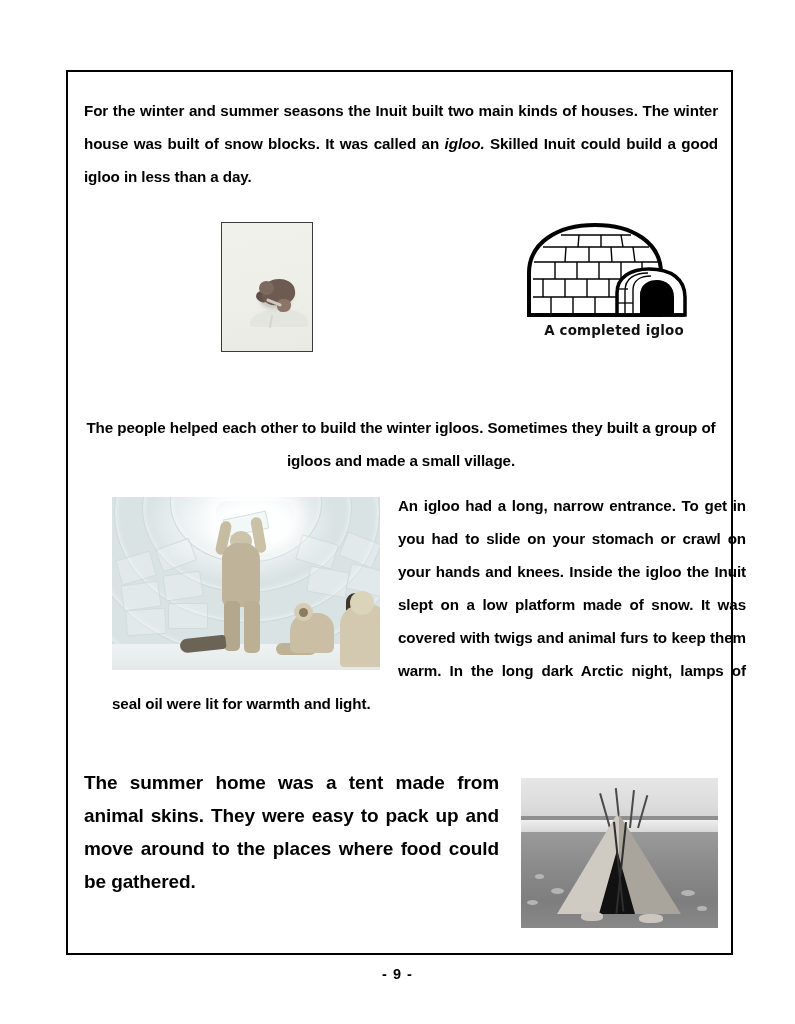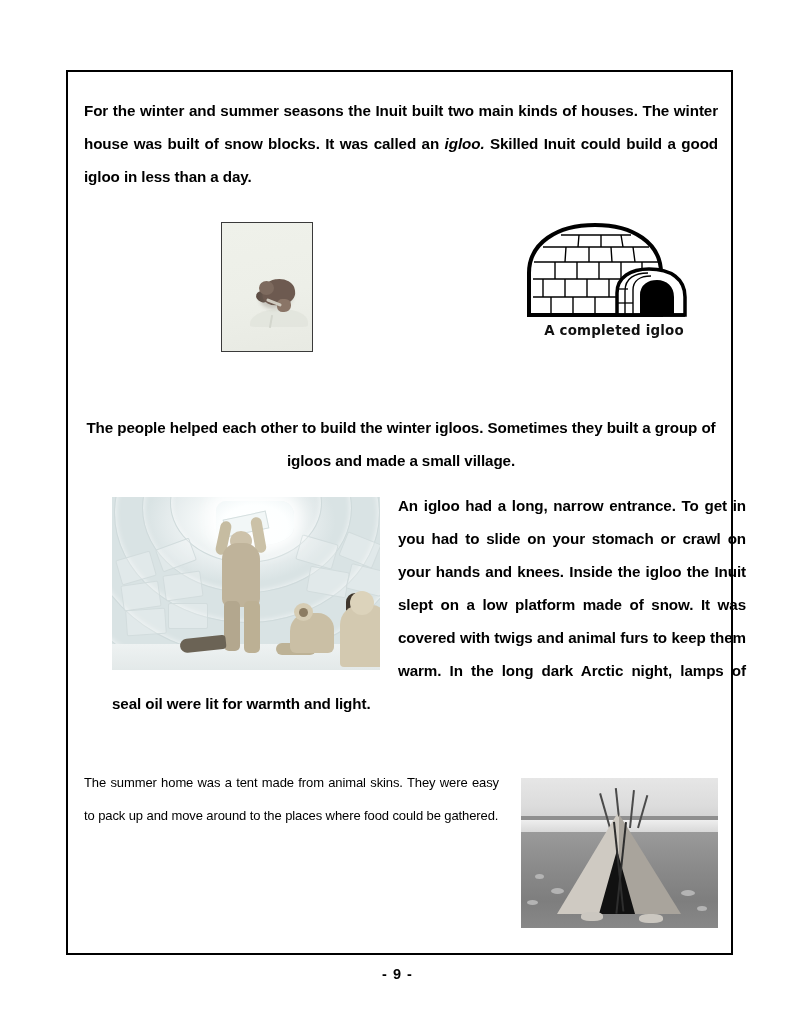--- a/index.html
+++ b/index.html
@@ -489,22 +489,22 @@
     width: 1.5px;
     transform-origin: top center;
   }
   #photo-tent .rock {
     position: absolute;
     background: #cbc7c0;
     border-radius: 40%;
   }
   #final-text {
     font-family: "Liberation Sans", sans-serif;
-    font-size: 13px;
-    font-weight: normal;
+    font-size: 19px;
+    font-weight: bold;
     line-height: 33px;
     color: #000000;
     text-align: justify;
     letter-spacing: -0.1px;
     padding-right: 0;
   }
 
   
   #page-number {
     position: absolute;

